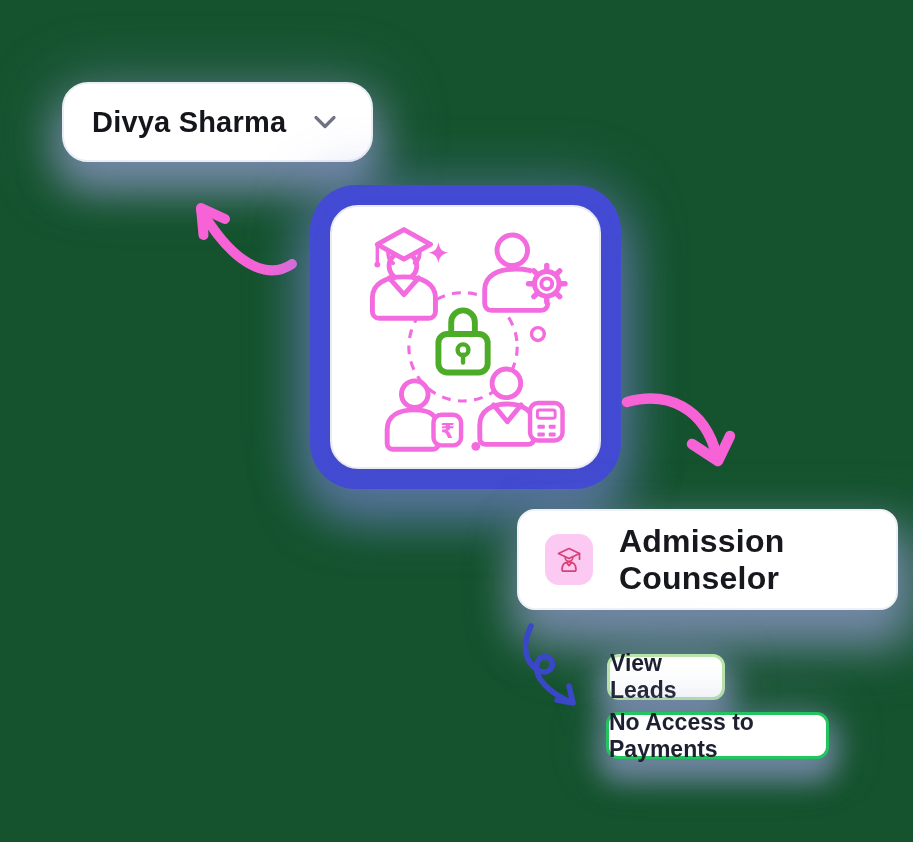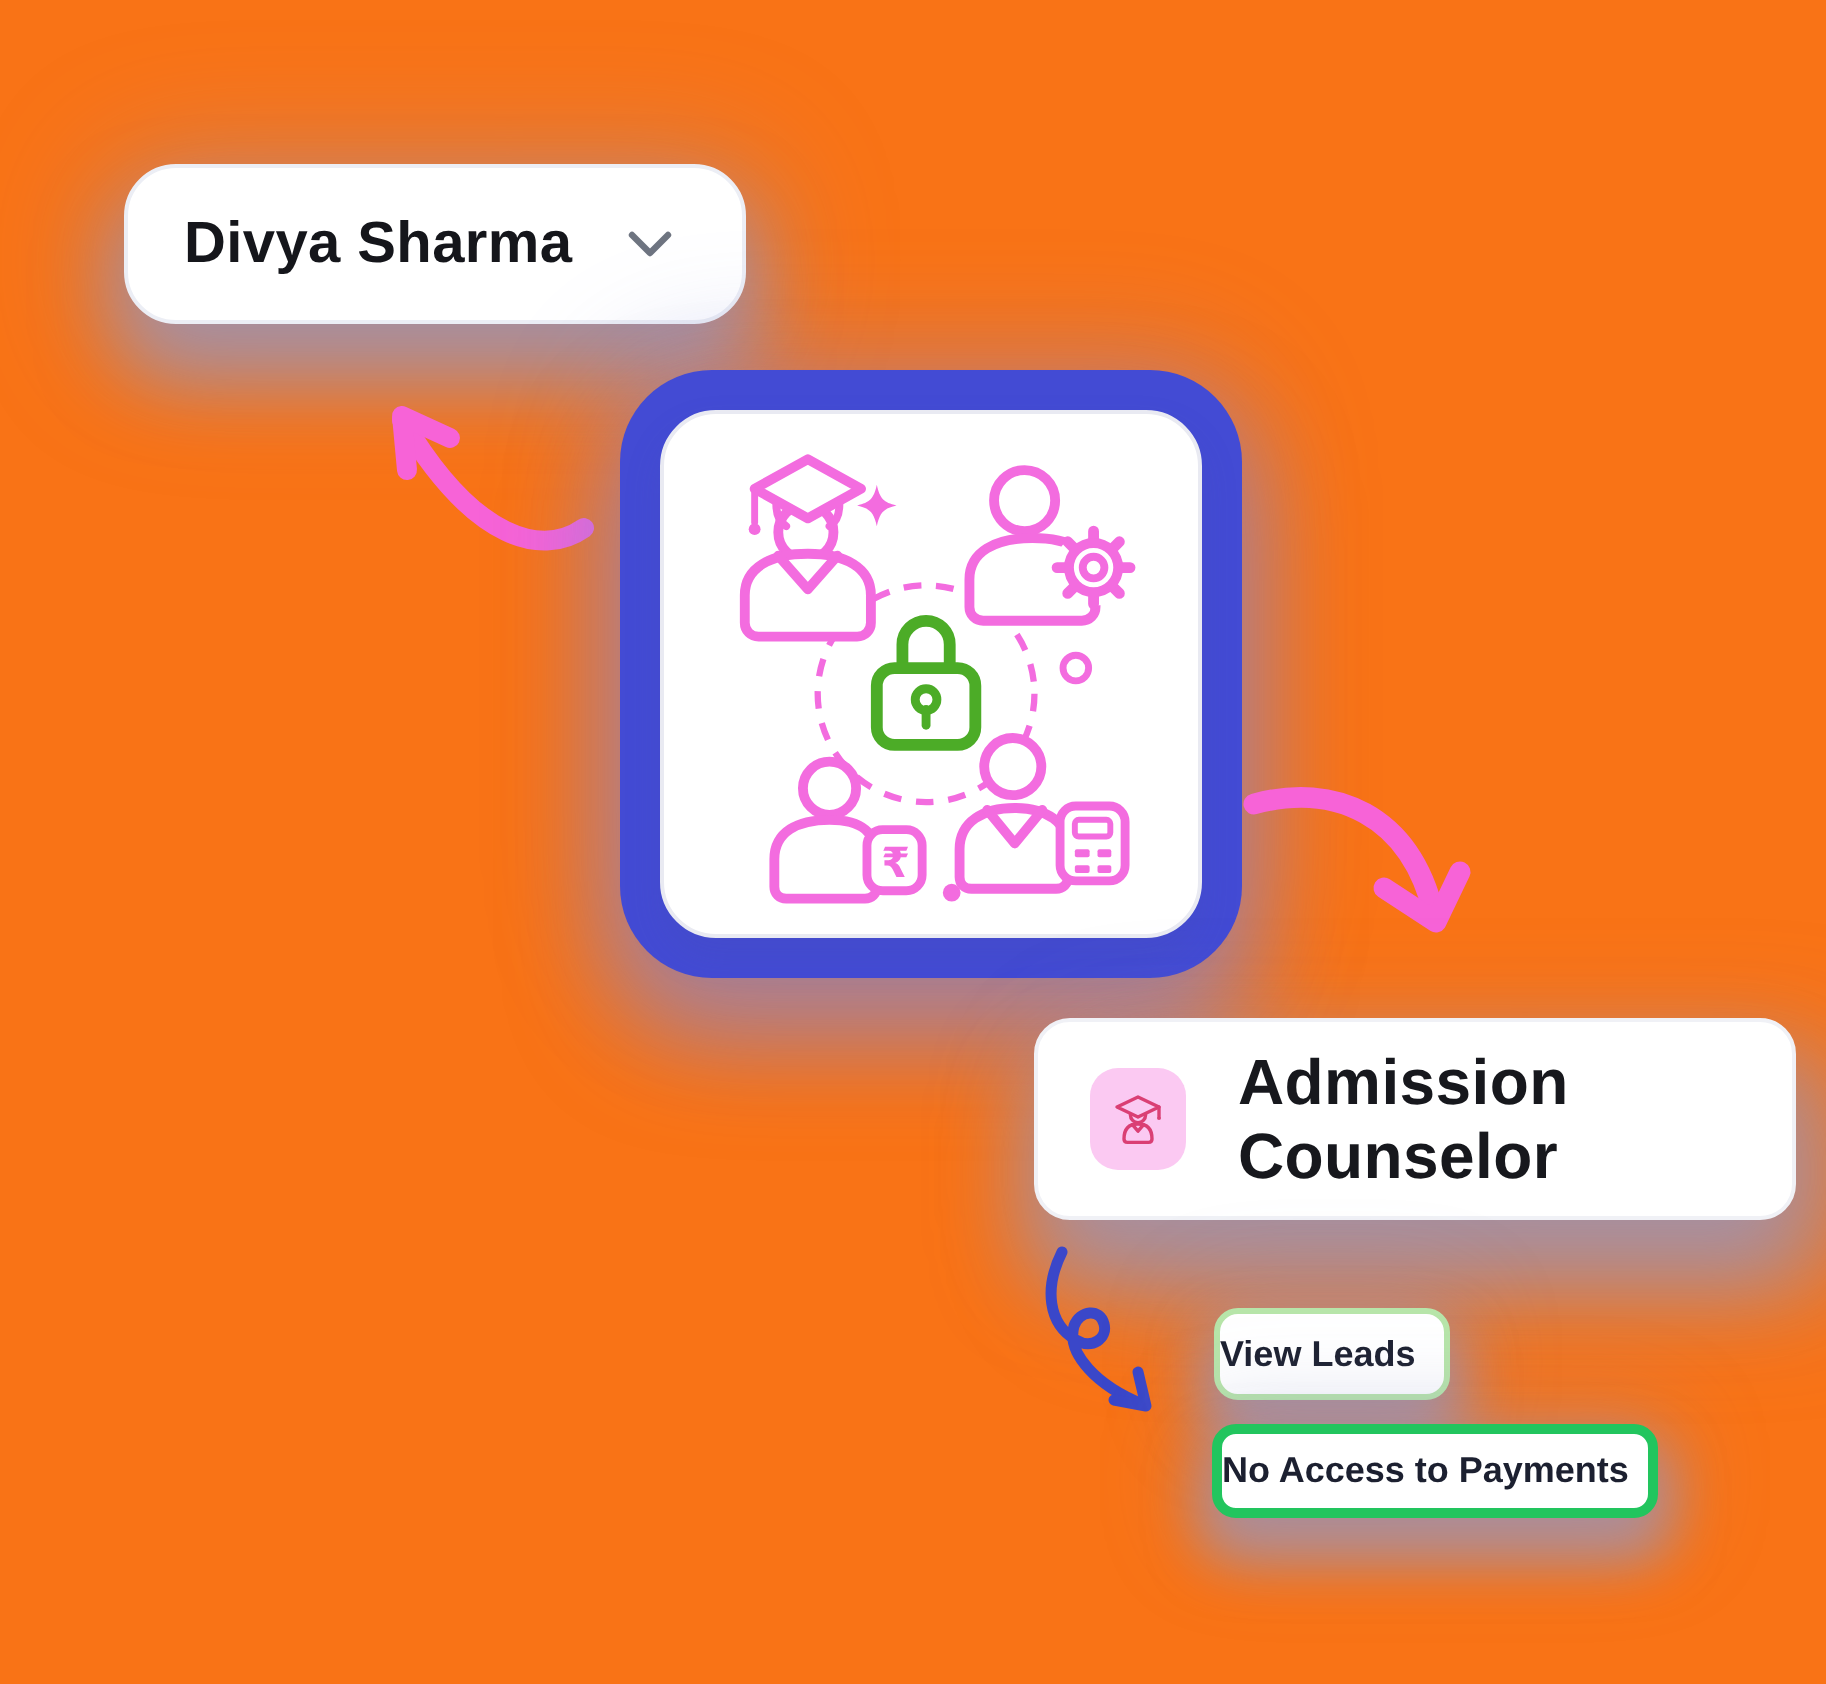--- a/index.html
+++ b/index.html
@@ -1,17 +1,17 @@
 <!DOCTYPE html>
 <html><head>
 <meta charset="utf-8">
 <style>
   html,body{margin:0;padding:0;background:#ffffff;}
   .canvas{
-    position:relative;width:913px;height:842px;background:#f97316;overflow:hidden;
+    position:relative;width:913px;height:842px;background:#14532d;overflow:hidden;
     font-family:"Liberation Sans",sans-serif;
   }
   .card{position:absolute;background:#ffffff;box-sizing:border-box;}
 
   
   .user-card{
     left:62px;top:82px;width:311px;height:80px;border-radius:26px;
     border:2px solid #eceef5;
     box-shadow:0 24px 38px 4px rgba(143,152,201,.68), 0 8px 60px 14px rgba(143,152,201,.35);
     display:flex;align-items:center;justify-content:space-between;
@@ -40,26 +40,26 @@
   }
   .role-icon-tile{
     width:48px;height:51px;border-radius:14px;background:#fbc9f2;
     display:flex;align-items:center;justify-content:center;flex:0 0 auto;
   }
   .role-card .title{font-size:32px;font-weight:700;color:#17181d;margin-left:26px;letter-spacing:.2px;}
 
   
   .badge{
     position:absolute;background:#ffffff;box-sizing:border-box;border-radius:12px;
-    display:flex;align-items:center;justify-content:flex-start;
-    font-size:18px;font-weight:700;color:#1c2030;
+    display:flex;align-items:center;justify-content:flex-end;
+    font-size:23px;font-weight:700;color:#1c2030;
     box-shadow:0 16px 26px 6px rgba(143,152,201,.62), 0 4px 44px 10px rgba(143,152,201,.35);
   }
   .badge-green{left:607px;top:654px;width:118px;height:46px;border:3px solid #b7e5a9;}
-  .badge-red{left:606px;top:712px;width:223px;height:47px;border:5px solid #22c55e;}
+  .badge-red{left:606px;top:712px;width:223px;height:47px;border:3px solid #22c55e;}
 
   .arrow{position:absolute;pointer-events:none;}
   svg{display:block;}
 </style>
 </head>
 <body>
 
 <div class="canvas">
 
   <div class="card user-card">

